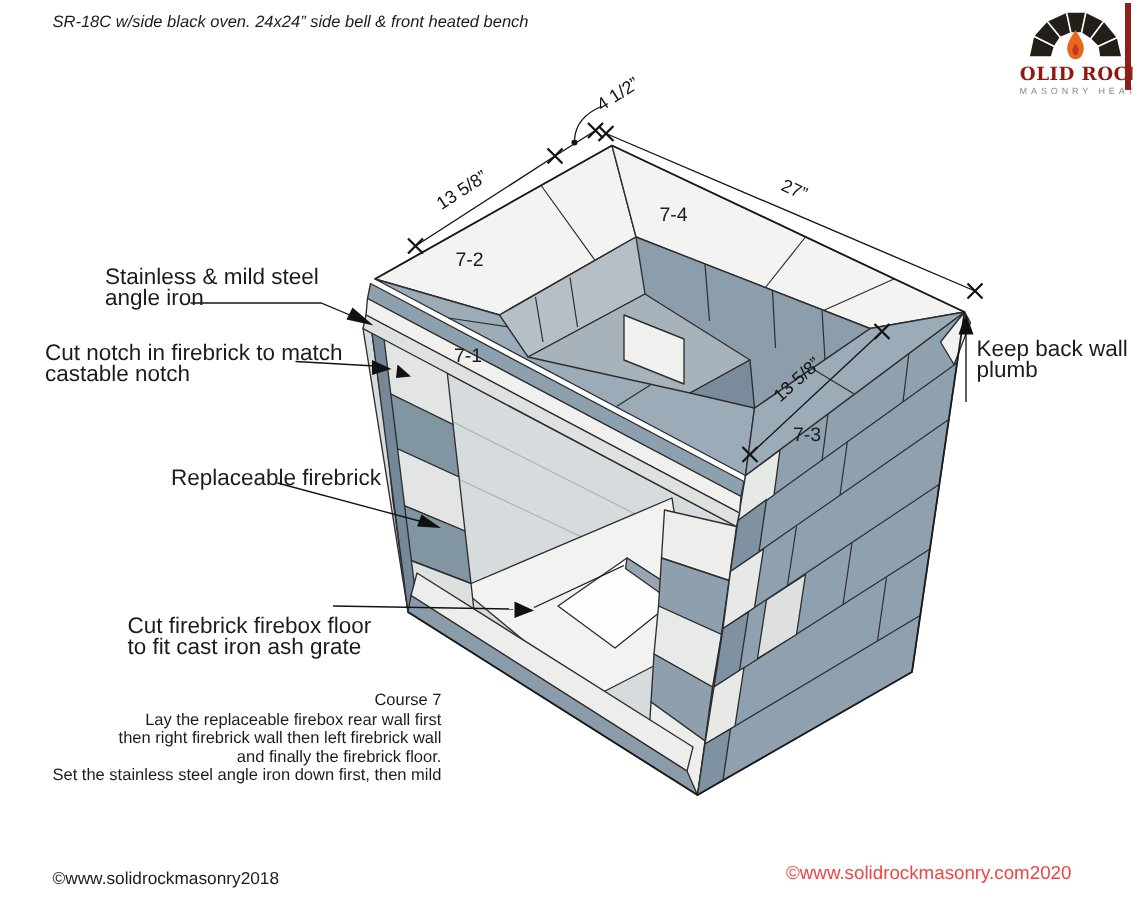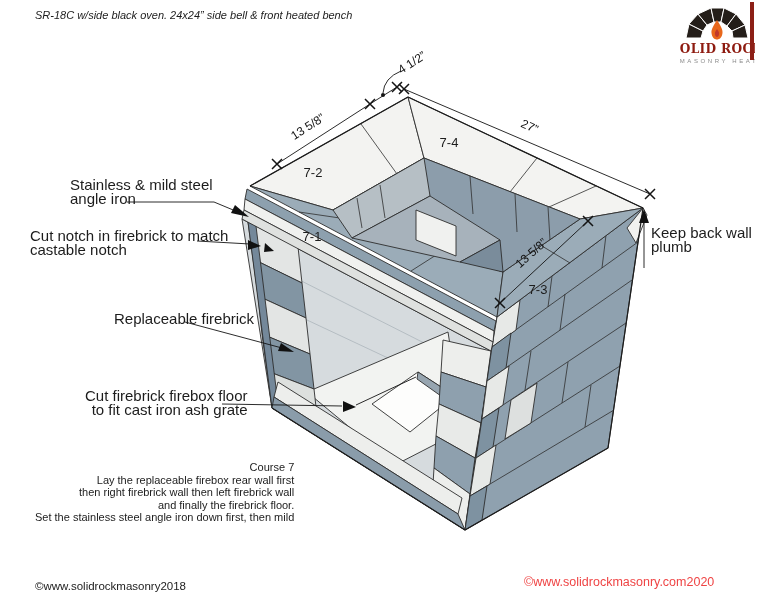--- a/index.html
+++ b/index.html
@@ -6,21 +6,21 @@
   html,body { width:763px; height:600px; background:#ffffff; overflow:hidden;
               font-family:"Liberation Sans", sans-serif; }
   #canvas { position:relative; width:763px; height:600px; background:#fff; }
   #drawing { position:absolute; left:0; top:0; z-index:1; }
   .txt { position:absolute; z-index:2; color:#1c1c1c; }
   #title { left:35px; top:9px; font-size:11px;font-style:italic; }
   .ann { font-size:15px; line-height:14px; }
   #ann-angle-iron { left:70px; top:178px; }
   #ann-cut-notch { left:30px; top:229px; }
   #ann-replaceable { left:66px; top:312px;margin-left:48px; }
-  #ann-floor { left:85px; top:389px;text-align:right; }
+  #ann-floor { left:85px; top:411px; }
   #ann-plumb { left:651px; top:226px; }
   #notes { left:35px; top:461px; font-size:11px; line-height:12.5px; }
   #notes div { white-space:pre;text-align:right; }
   #copyright-left { left:35px; top:580px; font-size:11.5px; }
   #copyright-right { left:524px; top:575px; font-size:12.5px; color:#ef4444; }
   #logo { position:absolute; left:679px; top:3px; z-index:2; }
   #logo-redbar { position:absolute; left:750px; top:2px; width:4px; height:58px;
                  background:#8C1F16; z-index:2; }
   svg text { font-family:"Liberation Sans", sans-serif; }
   .partlabel { font-size:13px; fill:#1d1d1d; }

